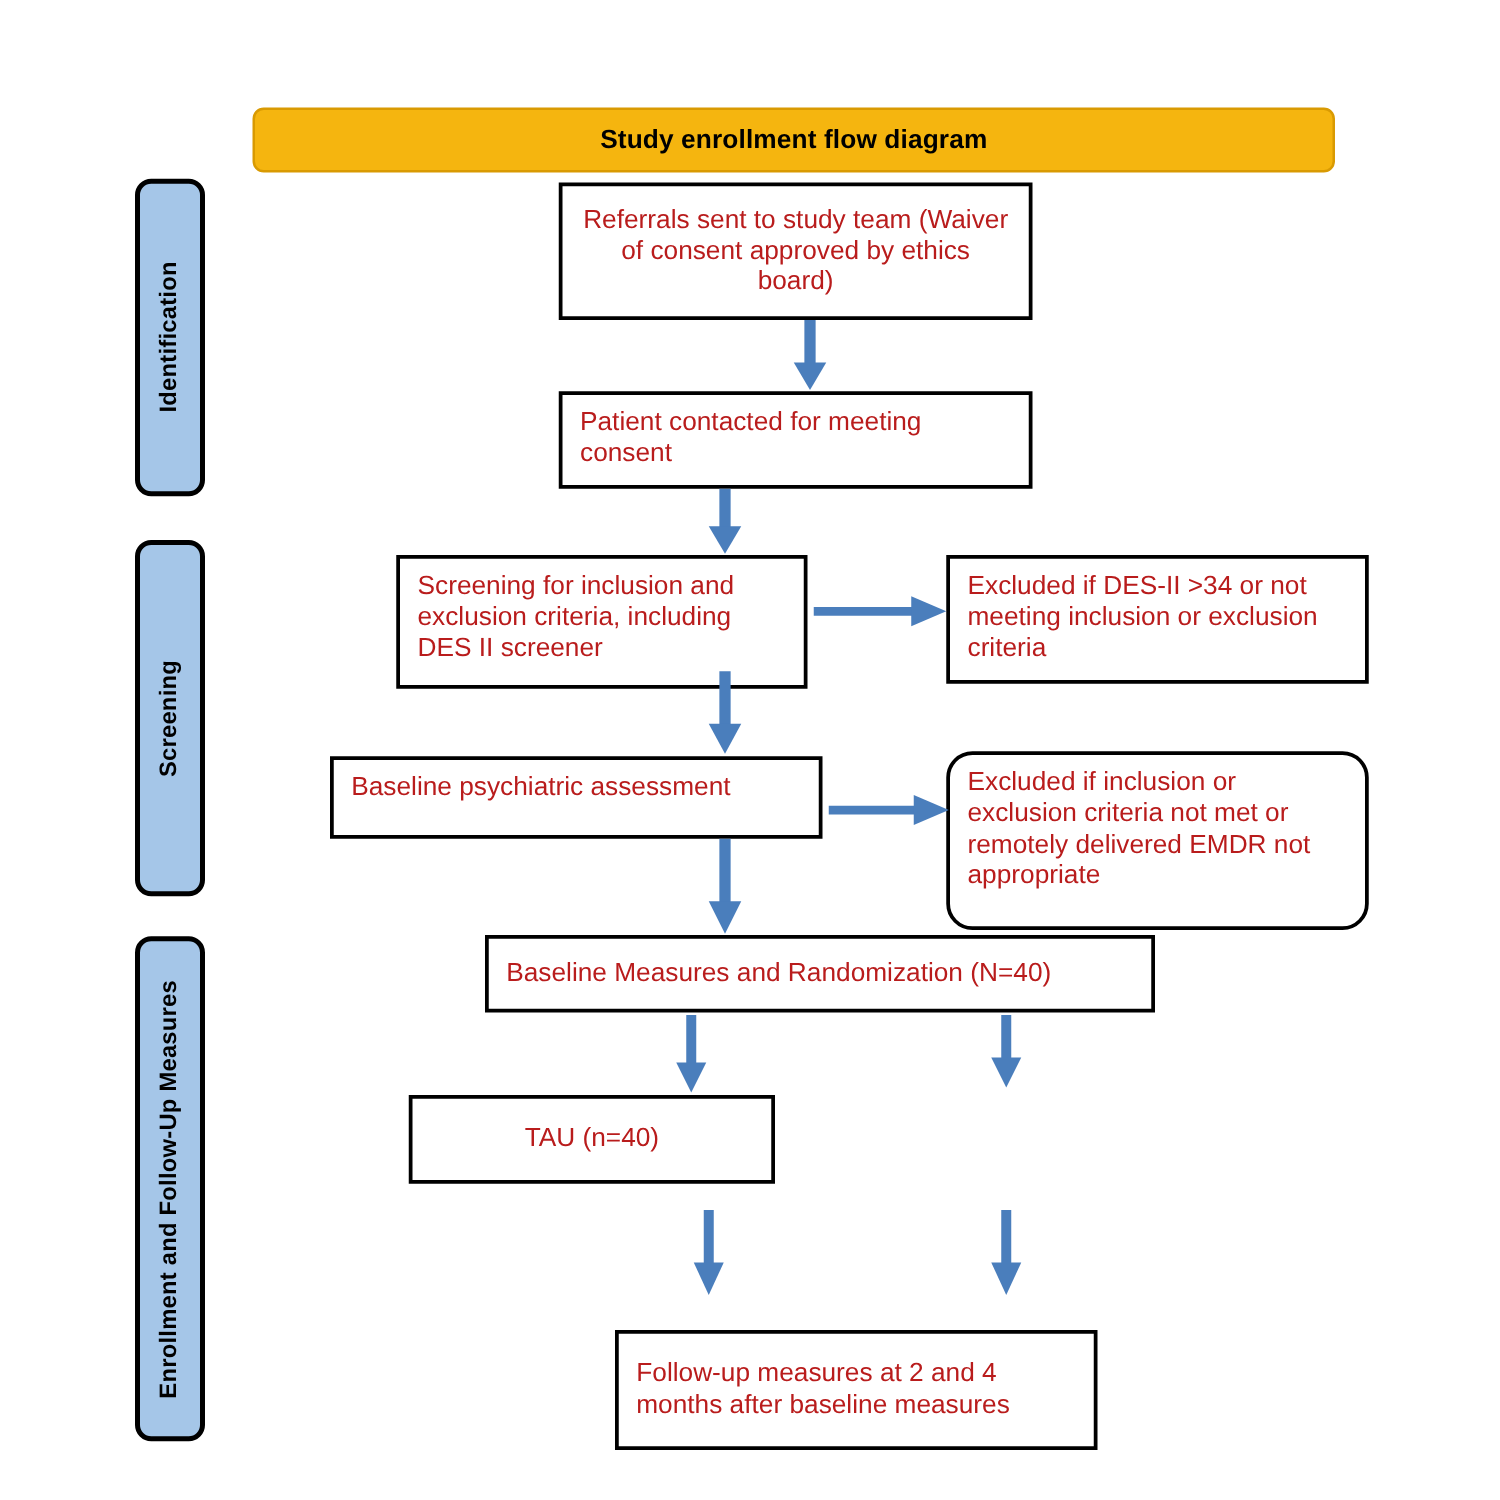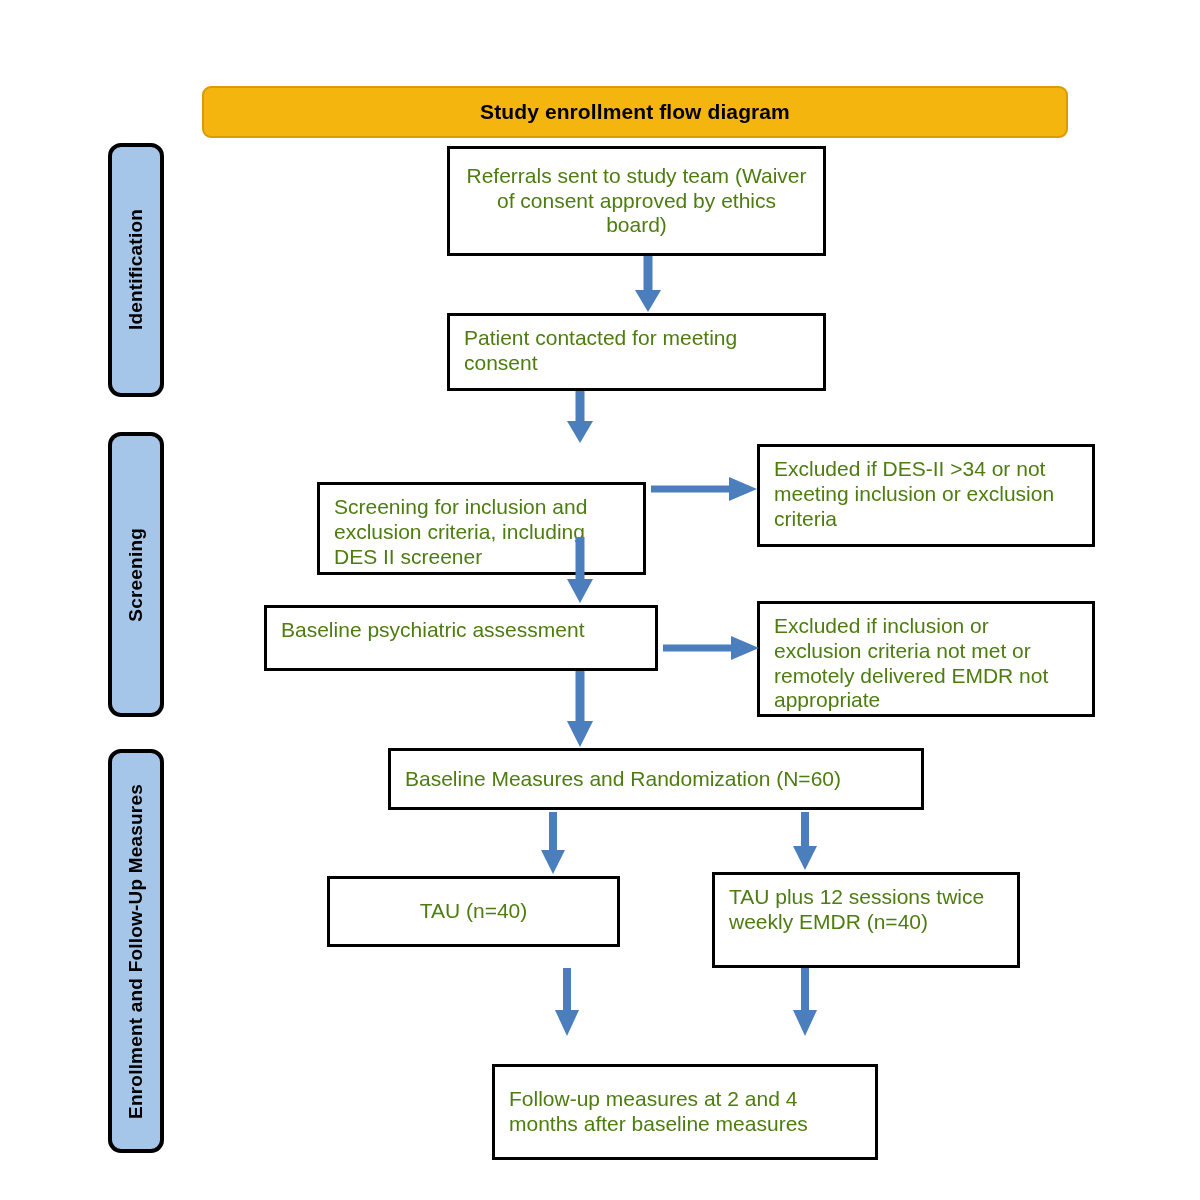--- a/index.html
+++ b/index.html
@@ -67,21 +67,21 @@
     position: absolute;
     background: #ffffff;
     border: 3px solid #000000;
     box-sizing: border-box;
     padding: 10px 14px;
     display: flex;
   }
   .node .node-text {
     font-size: 21px;
     line-height: 1.18;
-    color: #4d7c0f;
+    color: #b91c1c;
   }
   .node.align-center { justify-content: center; align-items: center; text-align: center; }
   .node.align-left-top { justify-content: flex-start; align-items: flex-start; text-align: left; }
   .node.align-left-mid { justify-content: flex-start; align-items: center; text-align: left; }
 
   
   .arrow {
     position: absolute;
     overflow: visible;
   }
@@ -108,47 +108,44 @@
   </div>
 
   <div class="node align-center" style="left:447px; top:146px; width:379px; height:110px;">
     <span class="node-text">Referrals sent to study team (Waiver of consent approved by ethics board)</span>
   </div>
 
   <div class="node align-left-top" style="left:447px; top:313px; width:379px; height:78px;">
     <span class="node-text">Patient contacted for meeting consent</span>
   </div>
 
-  <div class="node align-left-top" style="left:317px; top:444px; width:329px; height:93px;margin-top:38px;">
+  <div class="node align-left-top" style="left:317px; top:444px; width:329px; height:107px;">
     <span class="node-text">Screening for inclusion and exclusion criteria, including DES II screener</span>
   </div>
 
   <div class="node align-left-top" style="left:757px; top:444px; width:338px; height:103px;">
     <span class="node-text">Excluded if DES-II &gt;34 or not meeting inclusion or exclusion criteria</span>
   </div>
 
   <div class="node align-left-top" style="left:264px; top:605px; width:394px; height:66px;">
     <span class="node-text">Baseline psychiatric assessment</span>
   </div>
 
-  <div class="node align-left-top" style="left:757px; top:601px; width:338px; height:116px;">
+  <div class="node align-left-top" style="left:757px; top:601px; width:338px; height:143px;border-radius:21px;">
     <span class="node-text">Excluded if inclusion or exclusion criteria not met or remotely delivered EMDR not appropriate</span>
   </div>
 
   <div class="node align-left-mid" style="left:388px; top:748px; width:536px; height:62px;">
-    <span class="node-text">Baseline Measures and Randomization (N=60)</span>
+    <span class="node-text">Baseline Measures and Randomization (N=40)</span>
   </div>
 
   <div class="node align-center" style="left:327px; top:876px; width:293px; height:71px;">
     <span class="node-text">TAU (n=40)</span>
   </div>
 
-  <div class="node align-left-top" style="left:712px; top:872px; width:308px; height:96px;">
-    <span class="node-text">TAU plus 12 sessions twice weekly EMDR (n=40)</span>
-  </div>
 
   <div class="node align-left-mid" style="left:492px; top:1064px; width:386px; height:96px;">
     <span class="node-text">Follow-up measures at 2 and 4 months after baseline measures</span>
   </div>
 
   <svg class="arrow" style="left:633px; top:256px;" width="30" height="58">
     <path d="M15,0 L15,38" stroke="#4a7ebc" stroke-width="9" fill="none"></path>
     <path d="M2,34 L28,34 L15,56 Z" fill="#4a7ebc"></path>
   </svg>
 

